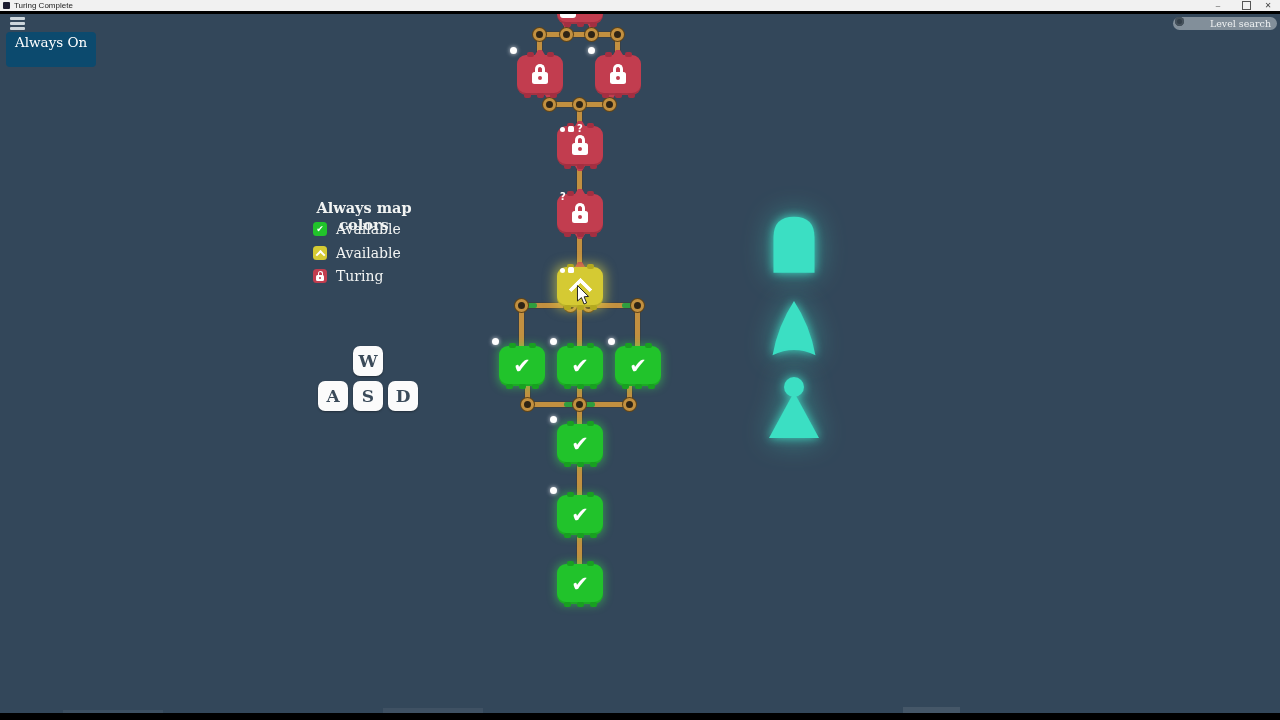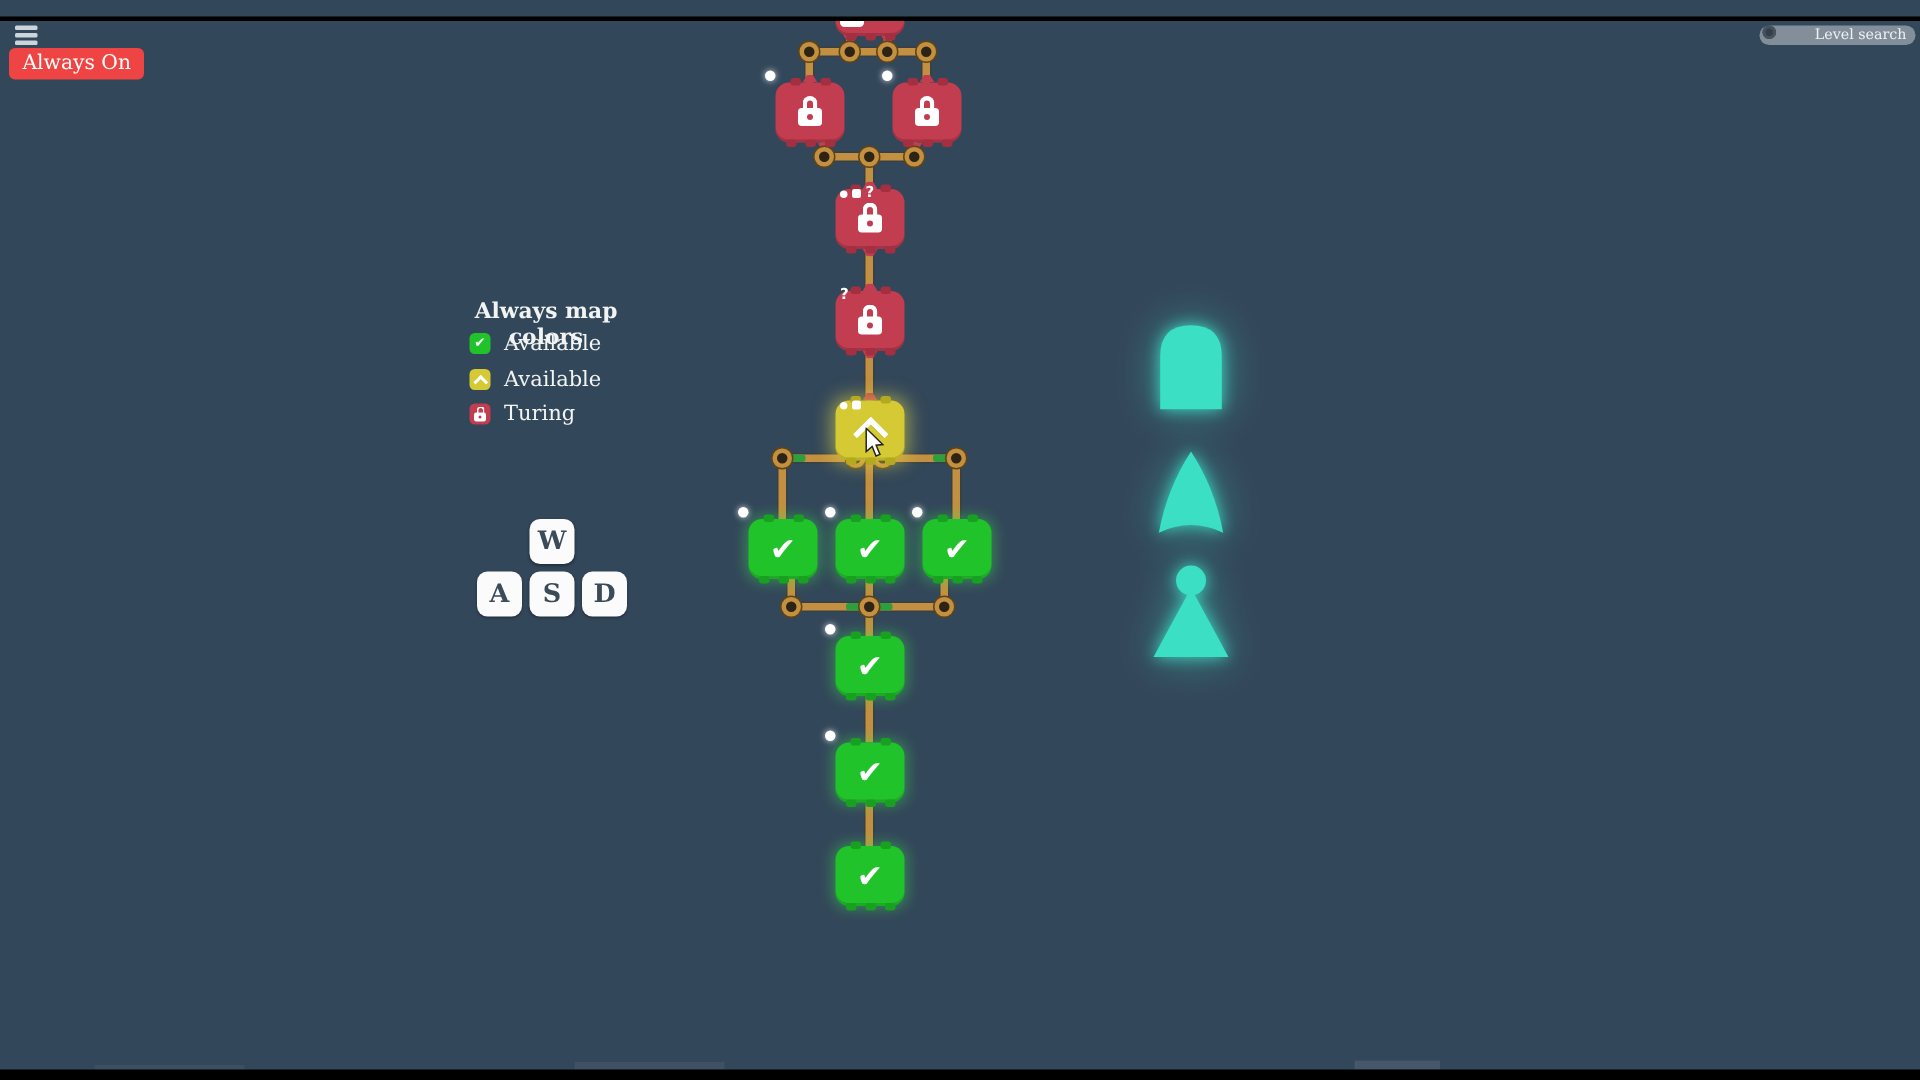--- a/index.html
+++ b/index.html
@@ -11,22 +11,22 @@
   #titlebar .appicon{position:absolute;left:3px;top:2px;width:7px;height:7px;background:#1c1c30;border-radius:1px;}
   #titlebar .apptitle{position:absolute;left:14px;top:0;font-size:8px;line-height:11px;color:#222;}
   .winbtn{position:absolute;top:0;width:16px;height:11px;text-align:center;font-size:8px;line-height:11px;color:#444;}
   #btn-min{left:1210px;} #btn-max{left:1238px;} #btn-close{left:1260px;}
   #strip-top{position:absolute;left:0;top:11px;width:1280px;height:3px;background:#000;z-index:29;}
   #strip-bottom{position:absolute;left:0;top:713px;width:1280px;height:7px;background:#000;z-index:29;}
   .artifact{position:absolute;z-index:5;}
   
   #hamburger{position:absolute;left:10px;top:17px;width:15px;height:13px;z-index:20;cursor:pointer;}
   #hamburger span{display:block;width:15px;height:2.6px;margin-bottom:2.4px;background:#ccd5db;border-radius:1px;}
-  #tooltip{position:absolute;left:6px;top:32px;background:#ef4444;color:#fff;font-size:13.5px;
-           padding:2px 9px 3px 9px;border-radius:4px;z-index:21;}
+  #tooltip{position:absolute;left:6px;top:32px;background:#0c4a6e;color:#fff;font-size:13.5px;
+           padding:2px 9px 17px 9px;border-radius:4px;z-index:21;}
   #search{position:absolute;left:1173px;top:17px;width:104px;height:13px;border-radius:7px;
           background:rgba(145,156,166,.85);display:flex;z-index:20;cursor:text;}
   #search .sicon{width:9px;height:9px;border-radius:50%;background:#333f49;margin-left:2px;
                  box-shadow:inset 0 0 0 2px #46525c;}
   #search .stext{flex:1;text-align:right;padding-right:6px;font-size:9.5px;color:#eef1f2;line-height:13px;}
   
   #legend-title{position:absolute;left:300px;top:199px;width:128px;text-align:center;
                 font-size:14.5px;font-weight:bold;color:#f2f4f3;}
   .legend-row{position:absolute;left:313px;height:16px;display:flex;align-items:center;gap:9px;color:#f2f4f3;font-size:14px;}
   .chip{width:14px;height:14px;border-radius:3.5px;display:flex;align-items:center;justify-content:center;flex:0 0 14px;}
@@ -75,20 +75,29 @@
   .notch{position:absolute;left:3px;top:0;width:16px;height:4px;background:#fff;border-radius:0 0 3px 3px;}
   .decor{position:absolute;z-index:1;}
   .decor svg{filter:drop-shadow(0 0 5px rgba(62,224,198,.9)) drop-shadow(0 0 14px rgba(62,224,198,.45));}
   #cursor{position:absolute;z-index:12;}
 </style>
 </head>
 <body>
 
 <div id="screen">
 
+  <div id="titlebar">
+    <span class="appicon"></span>
+    <span class="apptitle">Turing Complete</span>
+    <span class="winbtn" id="btn-min">–</span>
+    <span class="winbtn" id="btn-max">
+      <span style="display:inline-block;width:7px;height:7px;border:1px solid #555;vertical-align:middle;"></span>
+    </span>
+    <span class="winbtn" id="btn-close">✕</span>
+  </div>
   <div id="strip-top"></div>
   <div id="strip-bottom"></div>
 
   <div id="hamburger">
       <span></span>
       <span></span>
       <span></span>
     </div>
   <div id="tooltip">Always On</div>
   <div id="search">

